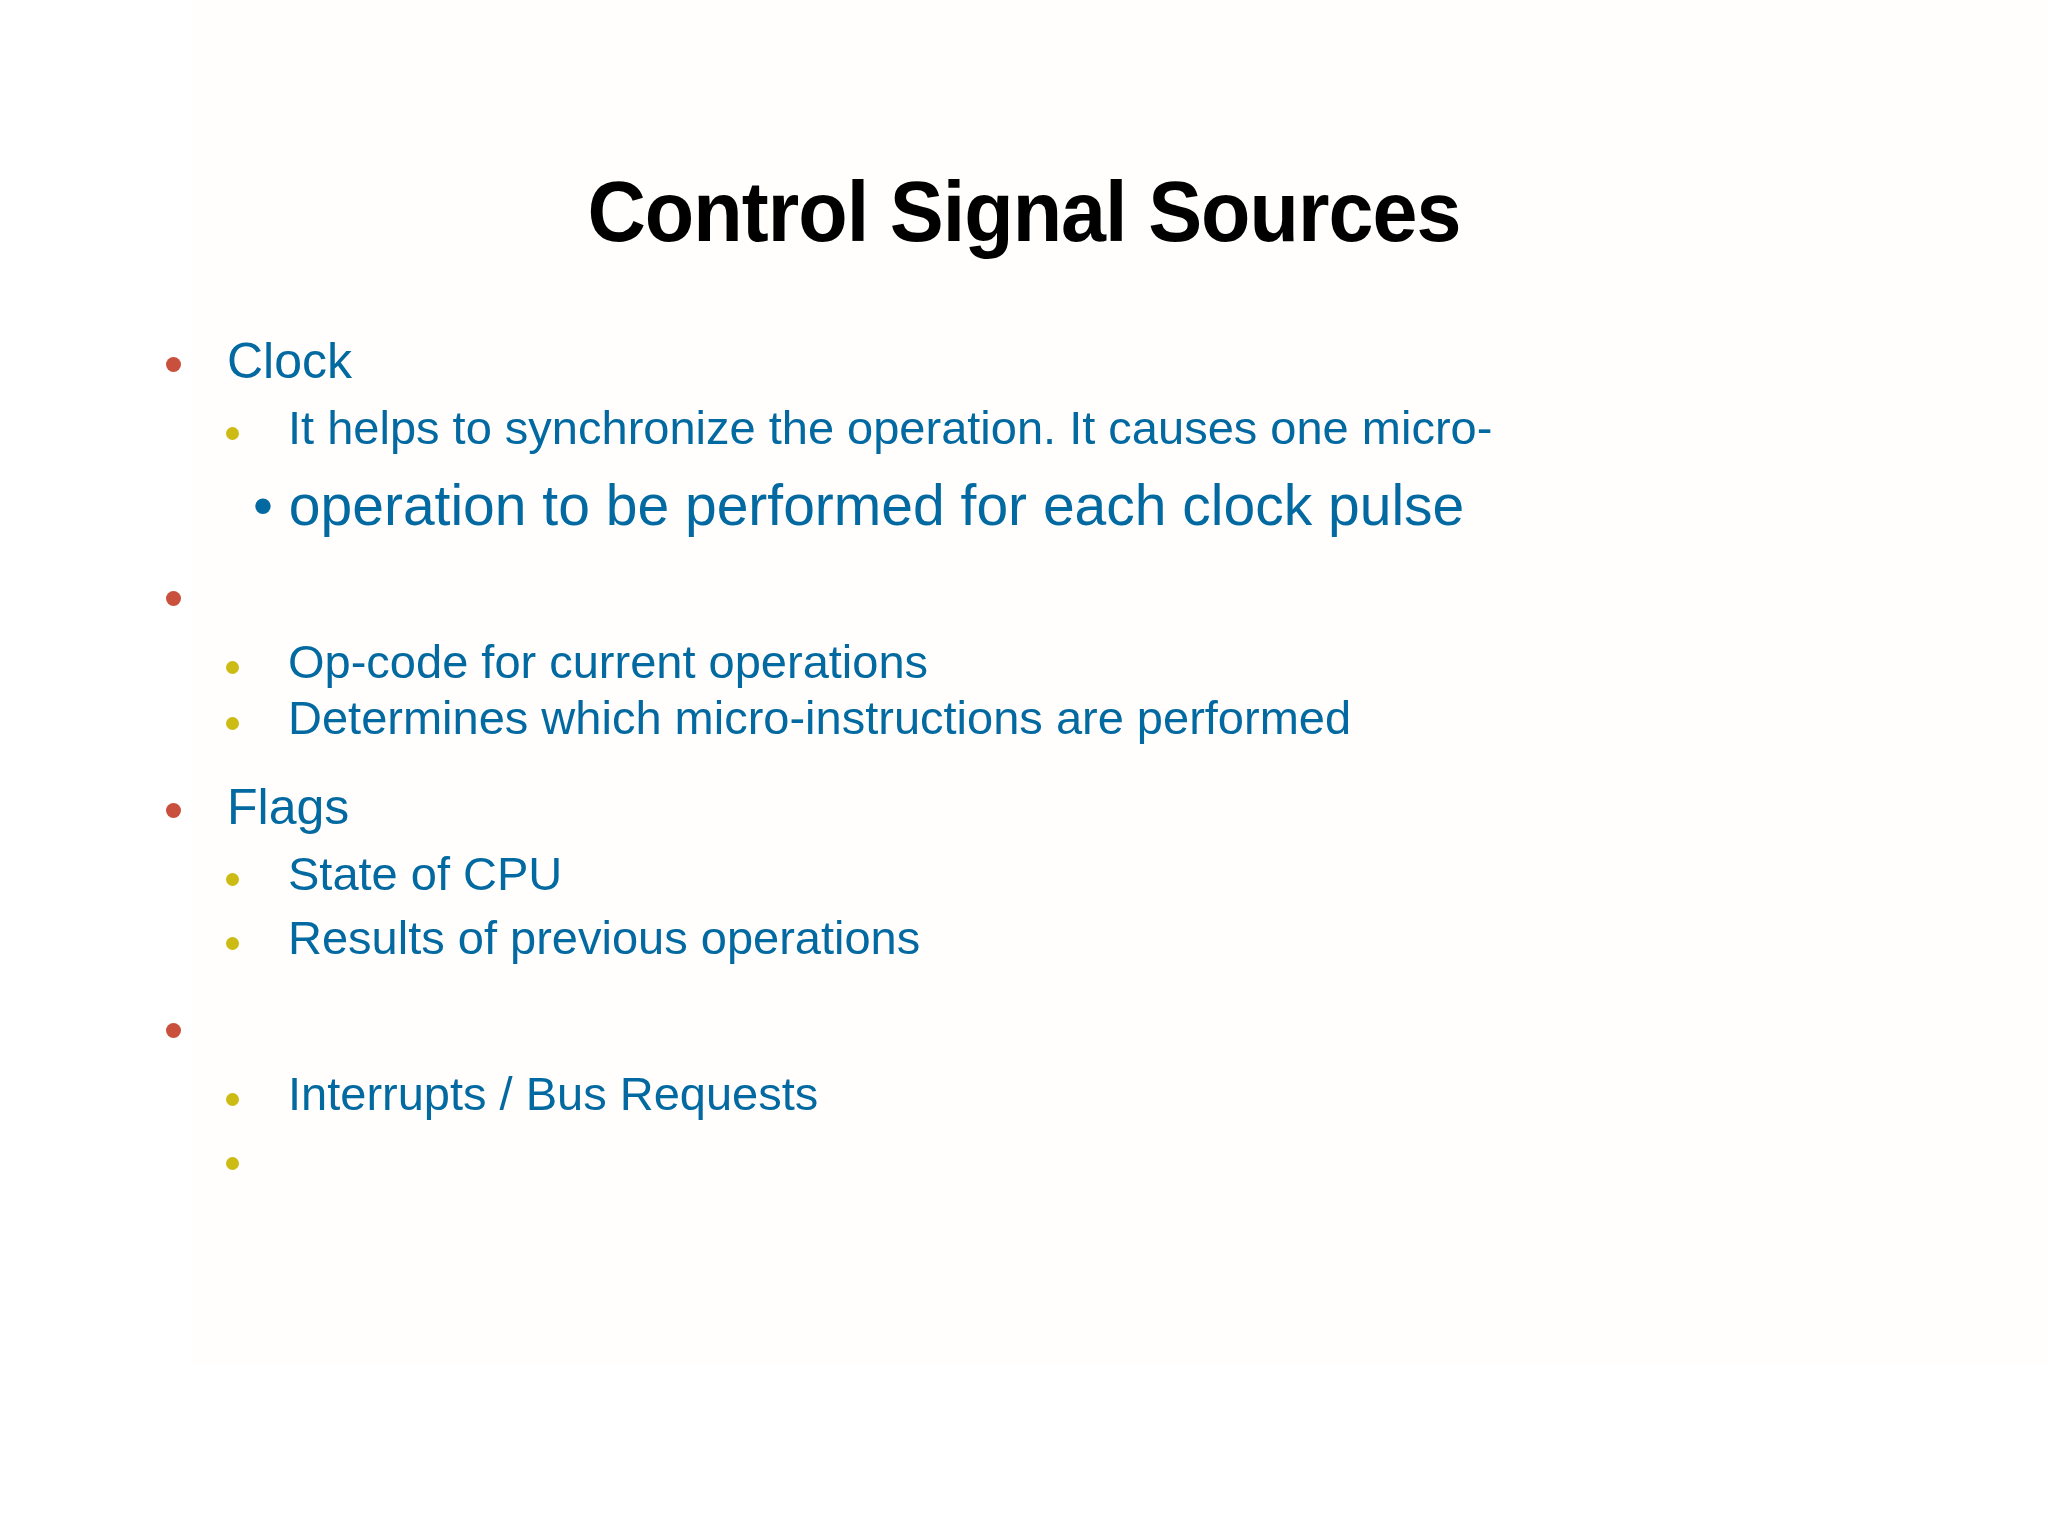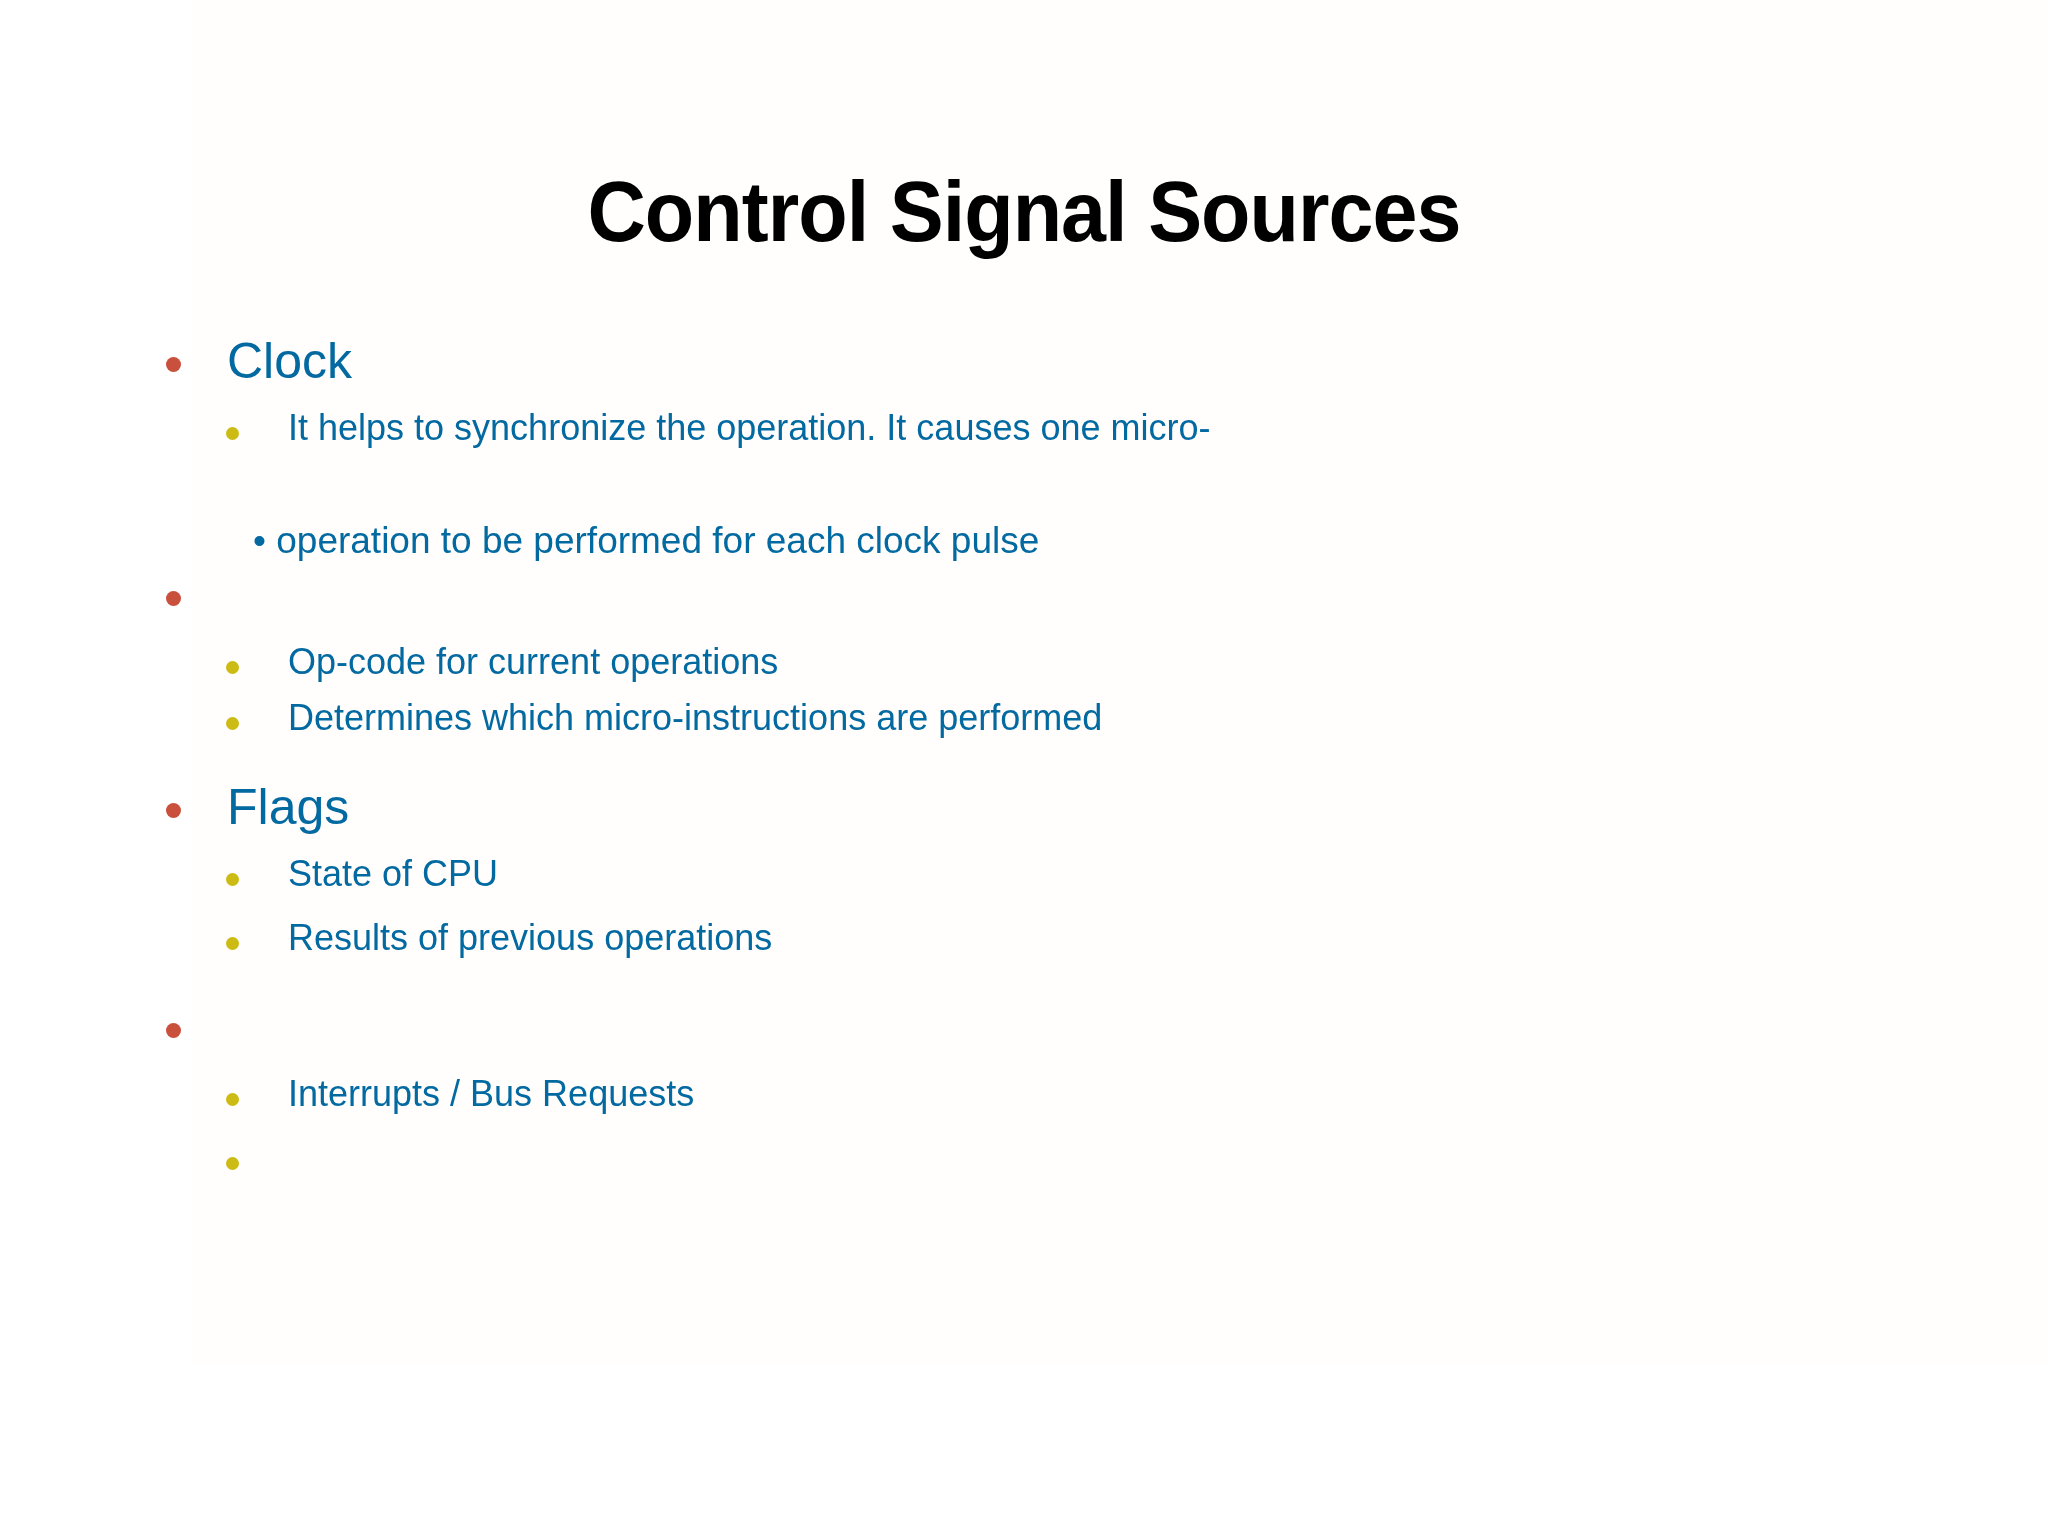--- a/index.html
+++ b/index.html
@@ -100,33 +100,32 @@
   }
   .lvl2 .bullet {
     width: 13px;
     height: 13px;
     background: #ccbb12;
     left: 226px;
     top: 27px;
   }
   .lvl2 .txt {
     left: 288px;
-    font-size: 36px;
+    font-size: 47px;
     line-height: 56px;
   }
 
   
   .lvlwrap {
     height: 58px;
   }
   .lvlwrap .txt {
     left: 253px;
-    font-size: 37px;
+    font-size: 57px;
     line-height: 58px;
-    margin-top: 36px;
   }
 
   
   .gap-sm { height: 8px; }
   .gap-md { height: 20px; }
   .gap-lg { height: 30px; }
 </style>
 </head>
 <body>
 

